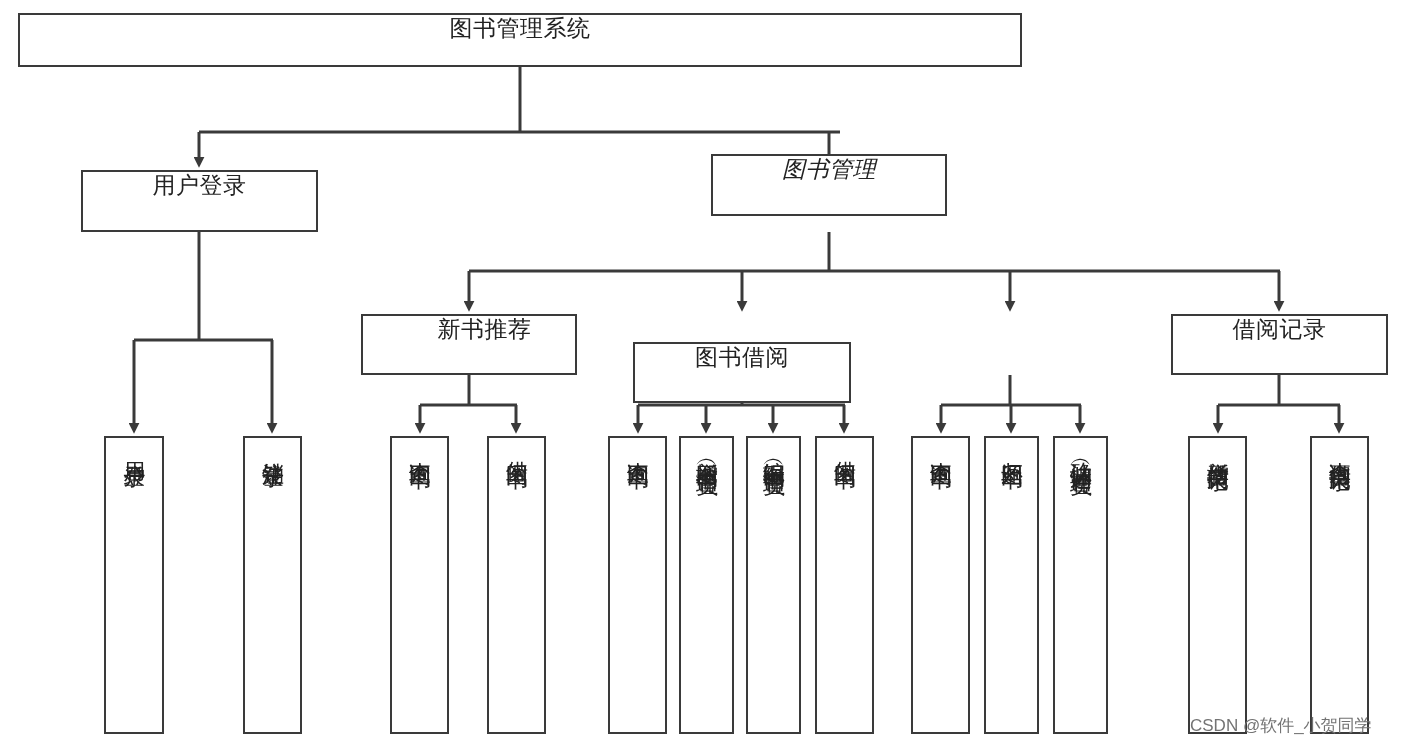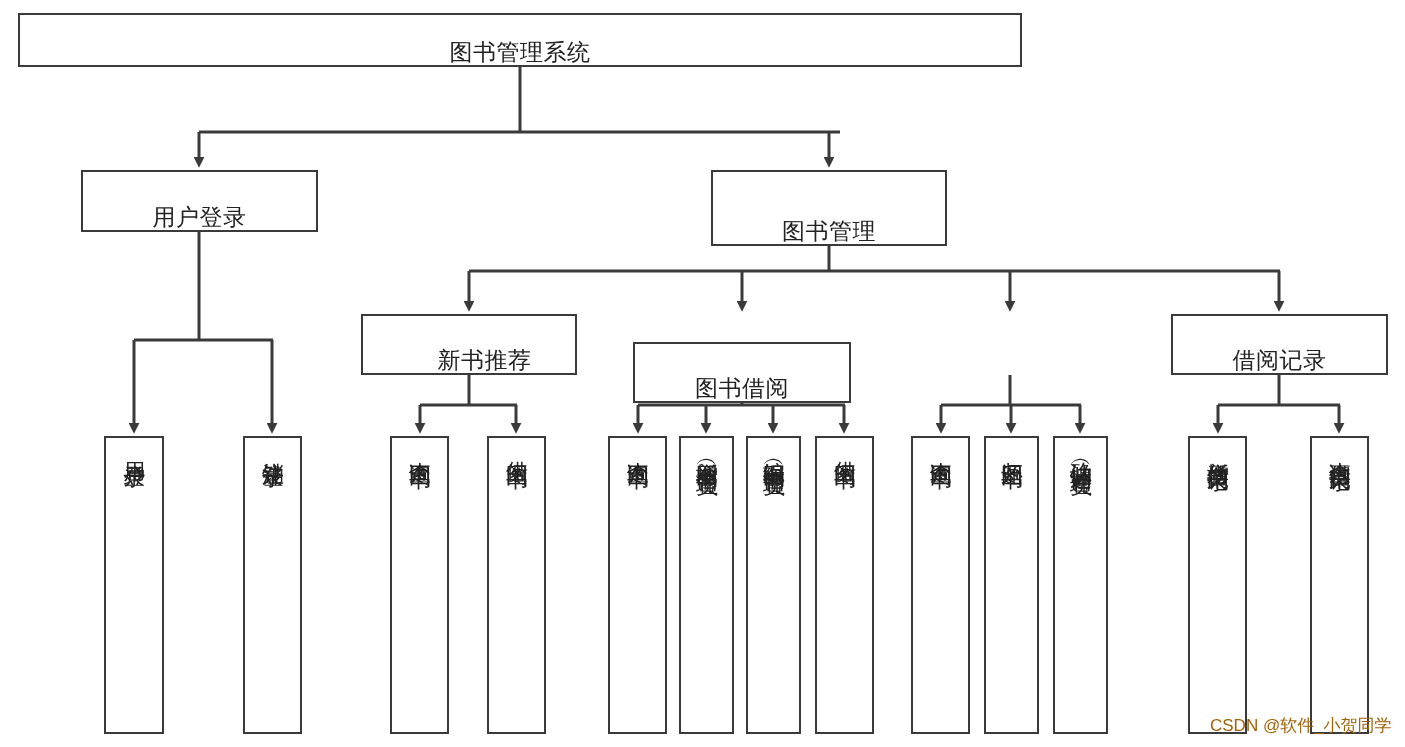--- a/index.html
+++ b/index.html
@@ -23,21 +23,21 @@
     top: 0;
     width: 1405px;
     height: 747px;
   }
   .node-box {
     position: absolute;
     box-sizing: border-box;
     background: #ffffff;
     border: 2px solid #3a3a3a;
     display: flex;
-    align-items: flex-end;
+    align-items: flex-start;
     justify-content: center;
     color: #222222;
   }
   .node-label {
     font-size: 23px;
     line-height: 1.15;
     letter-spacing: 0.5px;
     color: #222;
     white-space: nowrap;
   }
@@ -53,24 +53,23 @@
     line-height: 1.22;
     letter-spacing: 2px;
     white-space: nowrap;
     max-height: 286px;
   }
   .watermark {
     position: absolute;
     left: 1190px;
     top: 714px;
     font-size: 17px;
-    color: #a16207;
+    color: #737373;
     white-space: nowrap;
     pointer-events: none;
-    padding-left: 20px;
   }
 </style>
 </head>
 <body>
 
 <div id="diagram-root">
 
   <svg id="diagram-svg" viewBox="0 0 1405 747">
     <defs>
       <marker id="arrow" markerWidth="11" markerHeight="11" refX="1.2" refY="5.5" orient="auto" markerUnits="userSpaceOnUse">
@@ -122,21 +121,21 @@
     </g>
   </svg>
 
   <div class="node-box" style="left:18px;top:13px;width:1004px;height:54px;">
     <span class="node-label">图书管理系统</span>
   </div>
 
   <div class="node-box" style="left:81px;top:170px;width:237px;height:62px;">
     <span class="node-label">用户登录</span>
   </div>
-  <div class="node-box" style="left:711px;top:170px;width:236px;height:76px;">
+  <div class="node-box" style="left:711px;top:154px;width:236px;height:62px;font-style:italic;">
     <span class="node-label">图书管理</span>
   </div>
 
   <div class="node-box" style="left:361px;top:314px;width:216px;height:61px;padding-left:31px;">
     <span class="node-label">新书推荐</span>
   </div>
   <div class="node-box" style="left:633px;top:314px;width:218px;height:61px;margin-top:28px;">
     <span class="node-label">图书借阅</span>
   </div>
   <div class="node-box" style="left:1171px;top:314px;width:217px;height:61px;">

